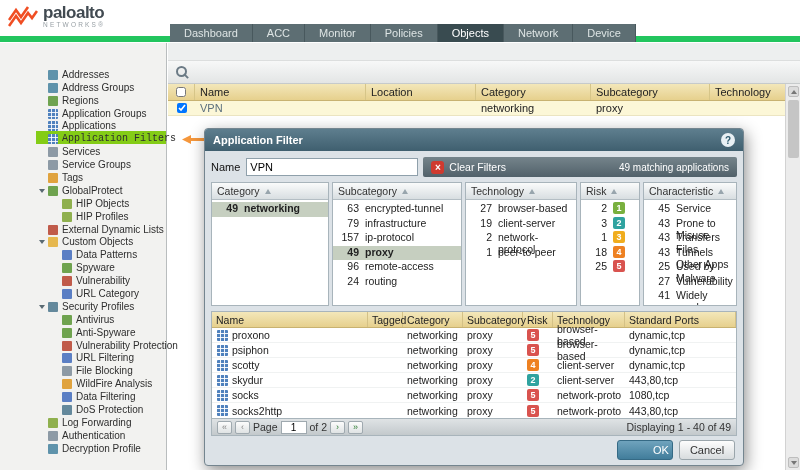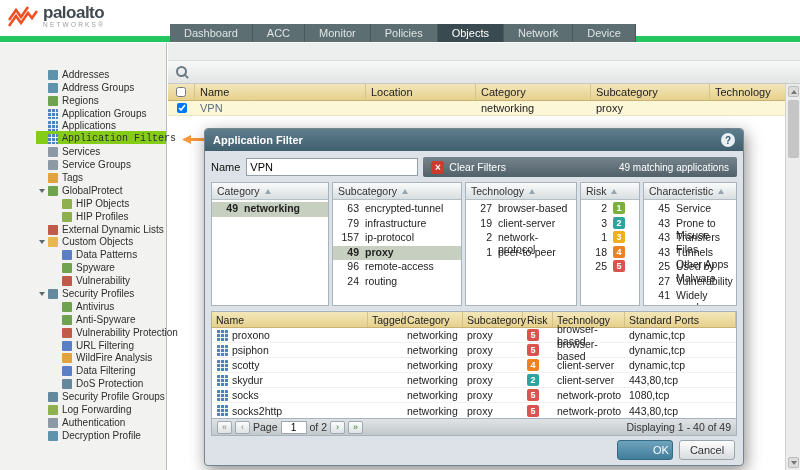--- a/index.html
+++ b/index.html
@@ -210,20 +210,25 @@
     <div class="ti l1">
         <span class="sp"></span>
         <span class="ico i-green"></span>
         <span>Spyware</span>
       </div>
     <div class="ti l1">
         <span class="sp"></span>
         <span class="ico i-red"></span>
         <span>Vulnerability</span>
       </div>
+    <div class="ti l1">
+        <span class="sp"></span>
+        <span class="ico i-blue"></span>
+        <span>URL Category</span>
+      </div>
     <div class="ti">
         <span class="caret"></span>
         <span class="ico i-shield"></span>
         <span>Security Profiles</span>
       </div>
     <div class="ti l1">
         <span class="sp"></span>
         <span class="ico i-green"></span>
         <span>Antivirus</span>
       </div>
@@ -237,37 +242,37 @@
         <span class="ico i-red"></span>
         <span>Vulnerability Protection</span>
       </div>
     <div class="ti l1">
         <span class="sp"></span>
         <span class="ico i-blue"></span>
         <span>URL Filtering</span>
       </div>
     <div class="ti l1">
         <span class="sp"></span>
+        <span class="ico i-gray"></span>
+        <span>File Blocking</span>
+      </div>
+    <div class="ti l1">
+        <span class="sp"></span>
         <span class="ico i-orange"></span>
         <span>WildFire Analysis</span>
       </div>
     <div class="ti l1">
         <span class="sp"></span>
         <span class="ico i-blue"></span>
         <span>Data Filtering</span>
       </div>
     <div class="ti l1">
         <span class="sp"></span>
         <span class="ico i-shield"></span>
         <span>DoS Protection</span>
-      </div>
-    <div class="ti">
-        <span class="sp"></span>
-        <span class="ico i-shield"></span>
-        <span>Security Profile Groups</span>
       </div>
     <div class="ti">
         <span class="sp"></span>
         <span class="ico i-lime"></span>
         <span>Log Forwarding</span>
       </div>
     <div class="ti">
         <span class="sp"></span>
         <span class="ico i-gray"></span>
         <span>Authentication</span>

